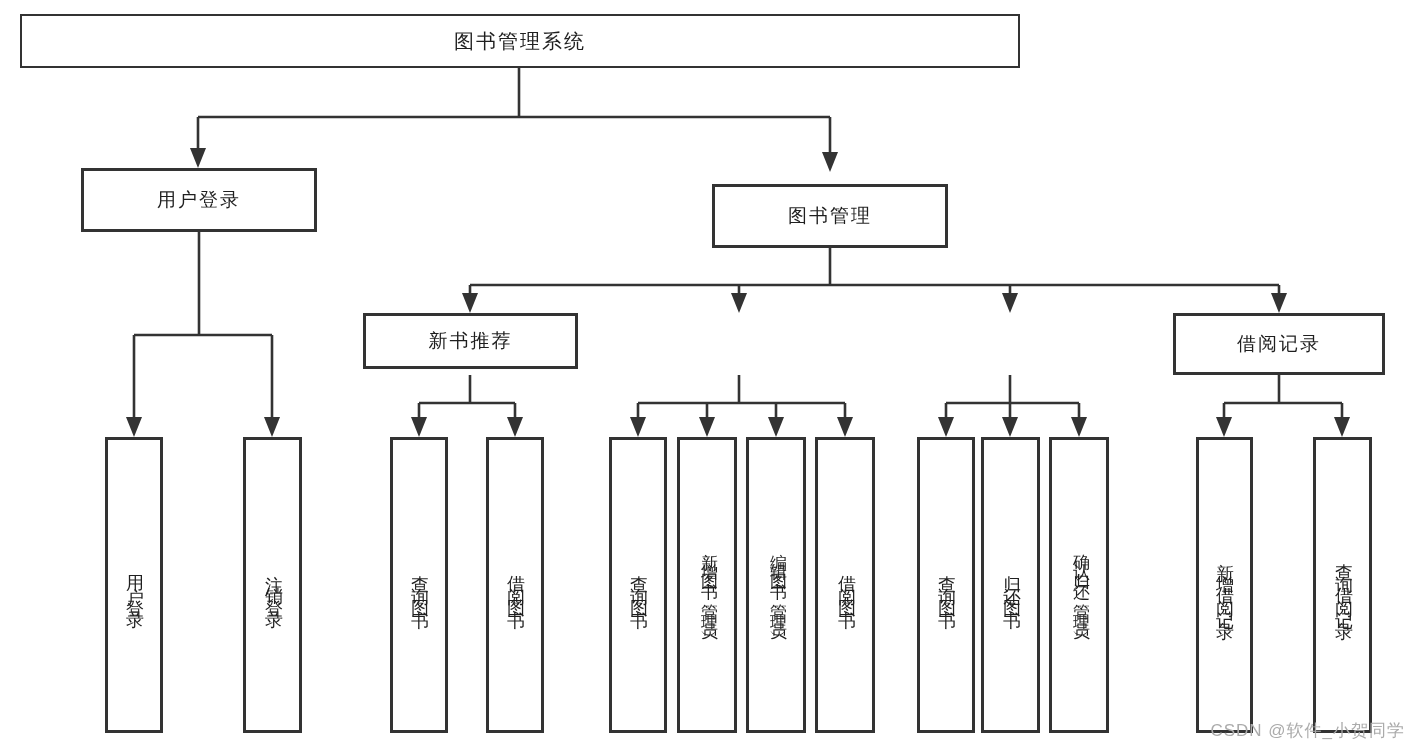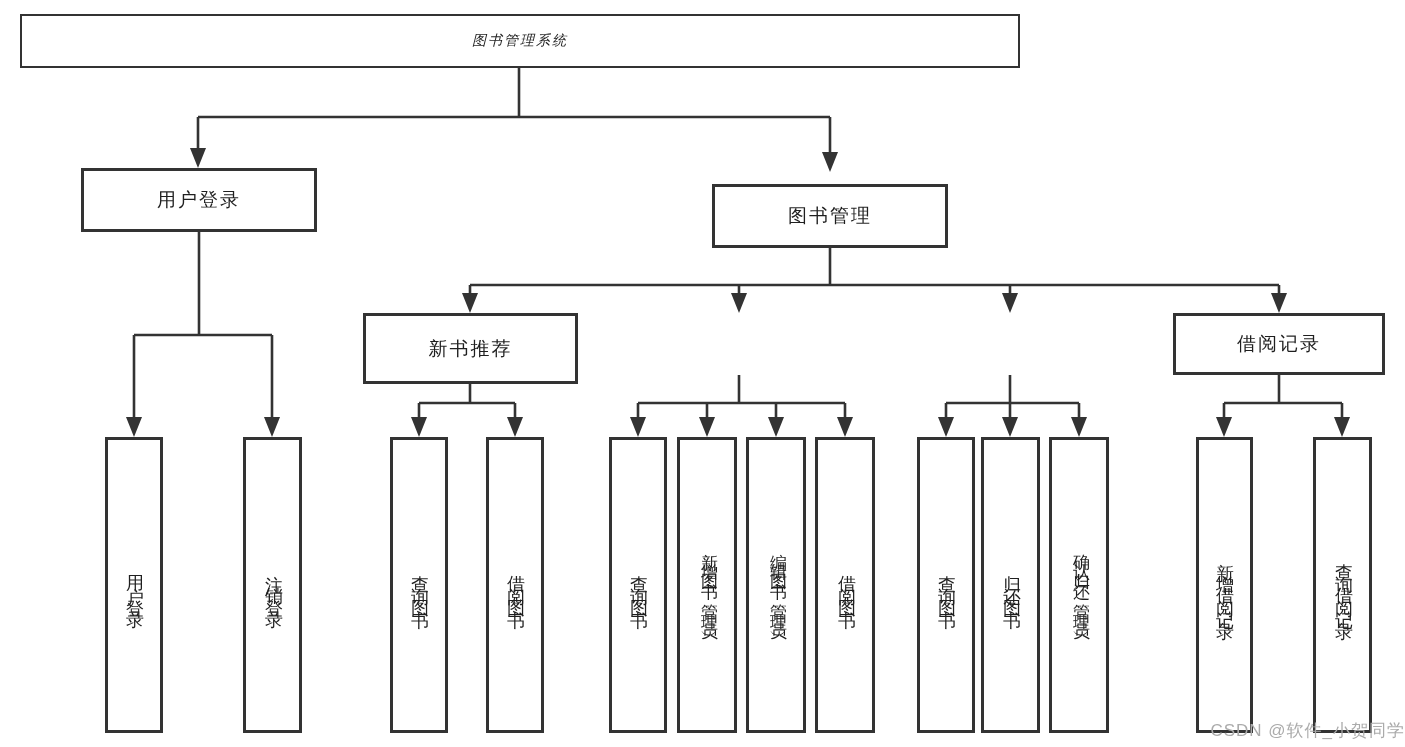--- a/index.html
+++ b/index.html
@@ -14,21 +14,21 @@
   }
   #connectors{position:absolute; left:0; top:0; width:1405px; height:747px;}
   #connectors line{stroke:var(--line); stroke-width:2.6;}
   #connectors polygon{fill:var(--line);}
   .node{
     position:absolute; box-sizing:border-box; background:#fff;
     border:3px solid var(--border);
     display:flex; align-items:center; justify-content:center;
     font-size:19px; letter-spacing:2px; white-space:nowrap;
   }
-  .node.root{border-width:2px; font-size:14px;font-style:italic;}
+  .node.root{border-width:2px; font-size:20px;}
   .vnode{
     position:absolute; box-sizing:border-box; background:#fff;
     border:3px solid var(--border);
     writing-mode:vertical-rl; text-orientation:mixed;
     text-align:center; font-size:18px; letter-spacing:12px;
     line-height:50px; overflow:hidden;
   }
   .vnode.long{letter-spacing:10px; font-size:17px;}
   #watermark{
     position:absolute; left:1172px; top:719px; width:233px;
@@ -94,21 +94,21 @@
       <polygon points="1216,417 1232,417 1224,437"></polygon>
       <line x1="1342" y1="403" x2="1342" y2="419"></line>
       <polygon points="1334,417 1350,417 1342,437"></polygon>
     </svg>
 
   <div class="node root" style="left:20px; top:14px; width:1000px; height:54px;">图书管理系统</div>
 
   <div class="node" style="left:81px; top:168px; width:236px; height:64px;">用户登录</div>
   <div class="node" style="left:712px; top:172px; width:236px; height:64px;margin-top:12px;">图书管理</div>
 
-  <div class="node" style="left:363px; top:313px; width:215px; height:71px;">新书推荐</div>
+  <div class="node" style="left:363px; top:313px; width:215px; height:56px;">新书推荐</div>
   <div class="node" style="left:1173px; top:313px; width:212px; height:62px;font-family:Liberation Mono, monospace;">借阅记录</div>
 
   <div class="vnode" style="left:105px; top:437px; width:58px; height:296px;">用户登录</div>
   <div class="vnode" style="left:243px; top:437px; width:59px; height:296px;">注销登录</div>
 
   <div class="vnode" style="left:390px; top:437px; width:58px; height:296px;">查询图书</div>
   <div class="vnode" style="left:486px; top:437px; width:58px; height:296px;">借阅图书</div>
 
   <div class="vnode" style="left:609px; top:437px; width:58px; height:296px;">查询图书</div>
   <div class="vnode long" style="left:677px; top:437px; width:60px; height:296px;">新增图书（管理员）</div>

